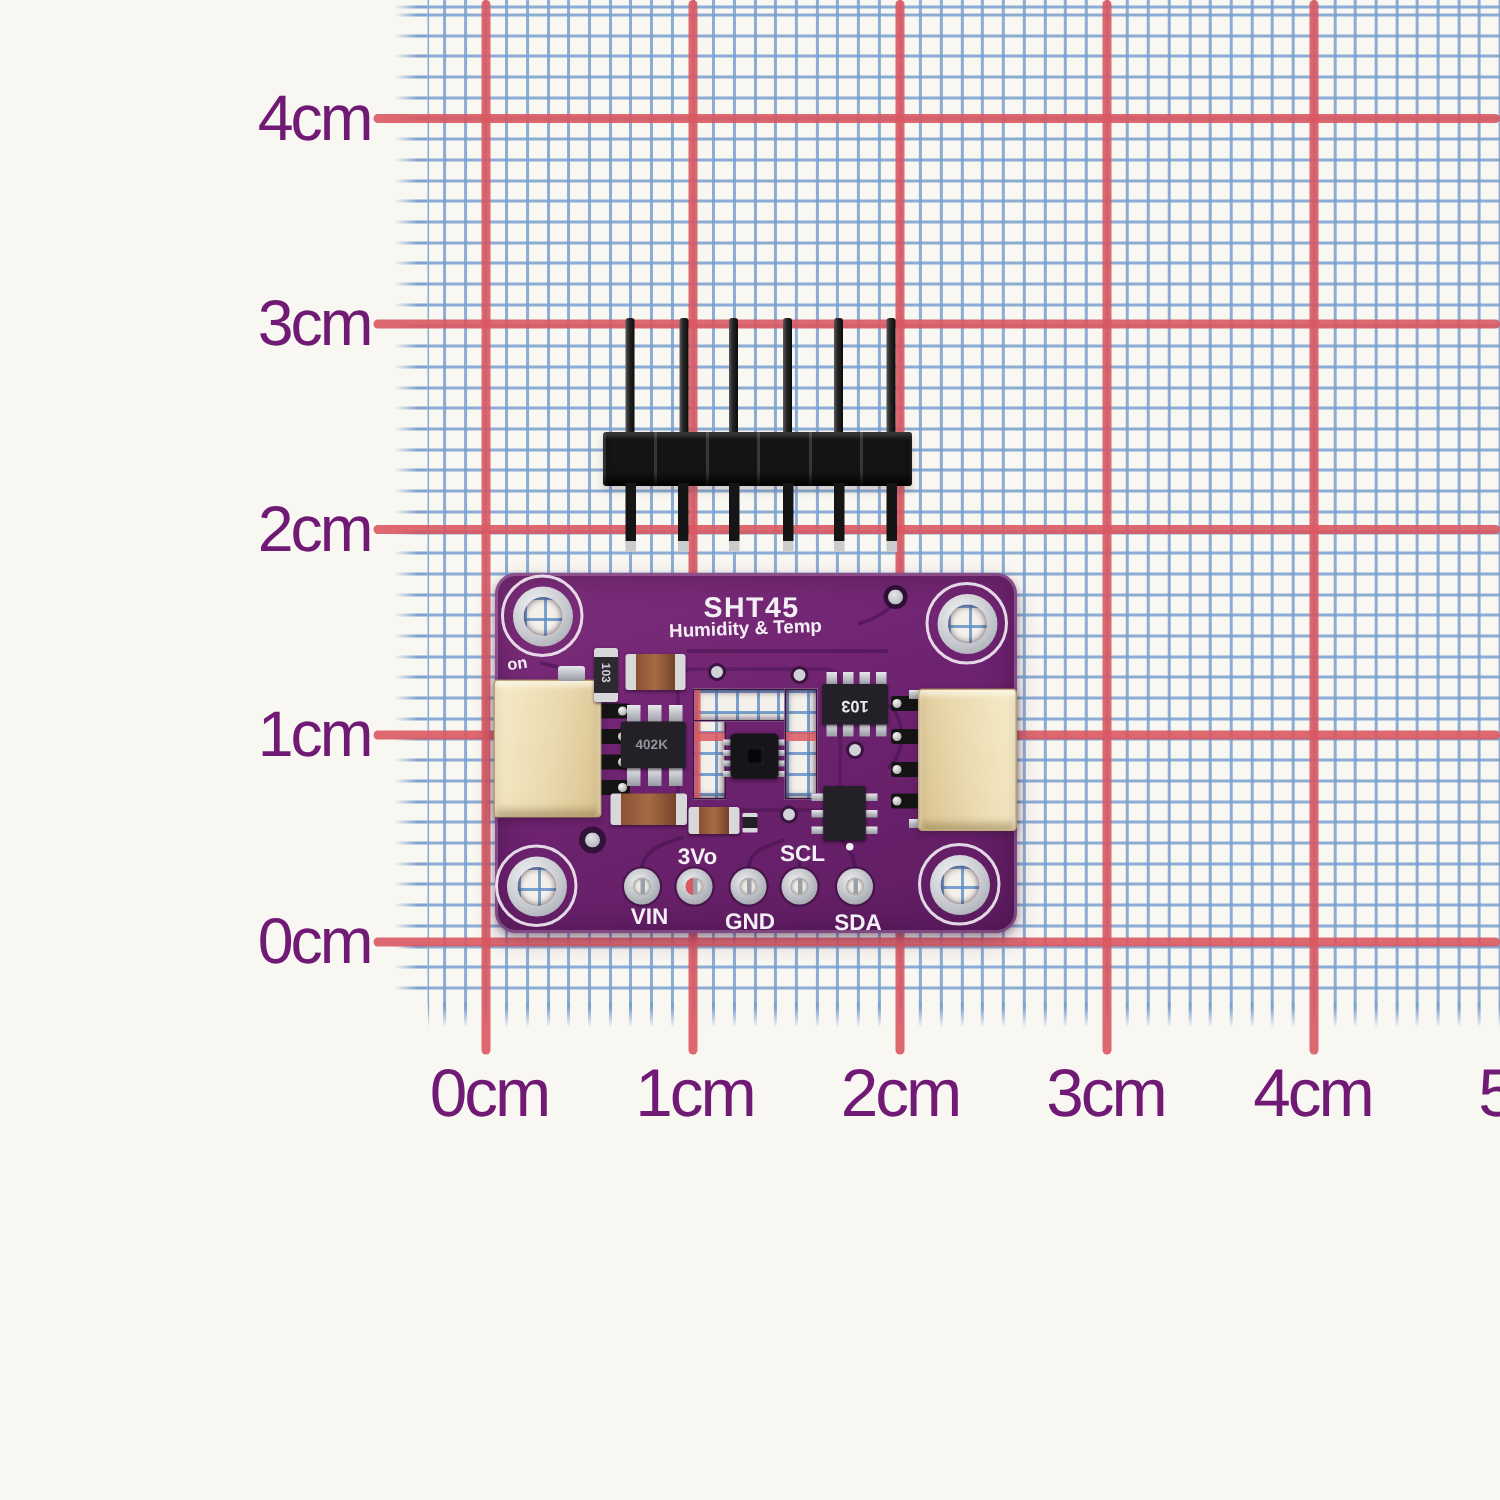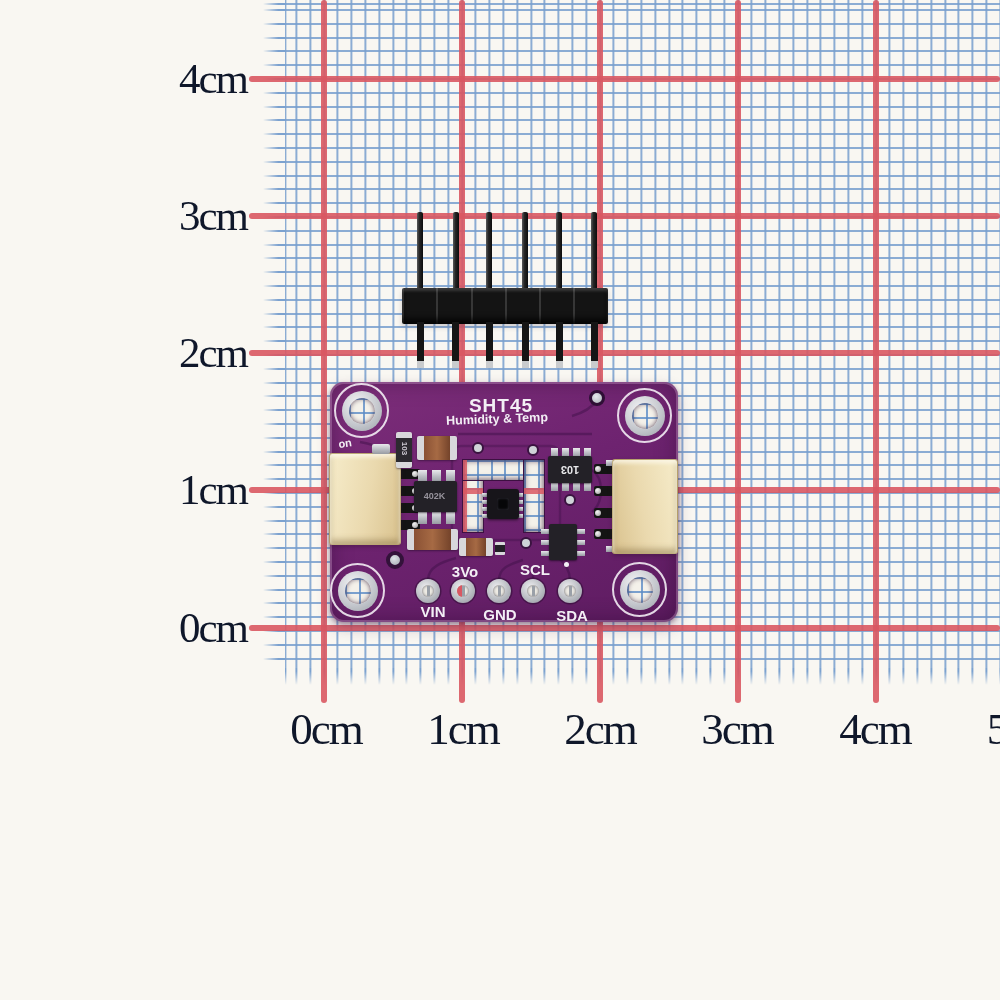--- a/index.html
+++ b/index.html
@@ -19,21 +19,21 @@
     -webkit-mask-image:linear-gradient(to right,transparent,#000 70%);
     mask-image:linear-gradient(to right,transparent,#000 70%);}
   #ticks-bottom{left:285px;top:668px;width:715px;height:17px;
     background-image:repeating-linear-gradient(to right, rgba(92,140,198,.8) 0 2px, transparent 2px 13.8px);
     background-position:10.4px 0;
     -webkit-mask-image:linear-gradient(to bottom,#000 20%,transparent);
     mask-image:linear-gradient(to bottom,#000 20%,transparent);}
   .redh{left:249px;width:751px;height:6px;background:#d95862;border-radius:3px;opacity:.9;}
   .redv{top:0;width:6px;height:703px;background:#d95862;border-radius:3px;opacity:.9;}
 
-  .rlabel{font-family:Liberation Serif, serif;color:#0f172a;letter-spacing:-2px;}
+  .rlabel{font-family:Liberation Sans, sans-serif;color:#701a75;letter-spacing:-2px;}
   .rlabel.left{width:130px;text-align:right;font-size:43px;line-height:52px;}
   .rlabel.bot{width:130px;text-align:center;font-size:45px;line-height:52px;}
 
   
   .pin-top{top:212px;width:6px;height:78px;border-radius:2px 2px 0 0;
     background:linear-gradient(to right,#5a5a5a,#262626 40%,#0c0c0c);}
   .pin-bot{top:322px;width:7px;height:46px;
     background:linear-gradient(to bottom,#151515 0 84%,#c9cbcd 84%);}
   #hdr-body{left:402px;top:288px;width:206px;height:36px;background:#141414;border-radius:2px;
     box-shadow:inset 0 3px 3px rgba(255,255,255,.16), inset 0 -5px 6px rgba(0,0,0,.85), 0 3px 5px rgba(80,70,90,.25);

